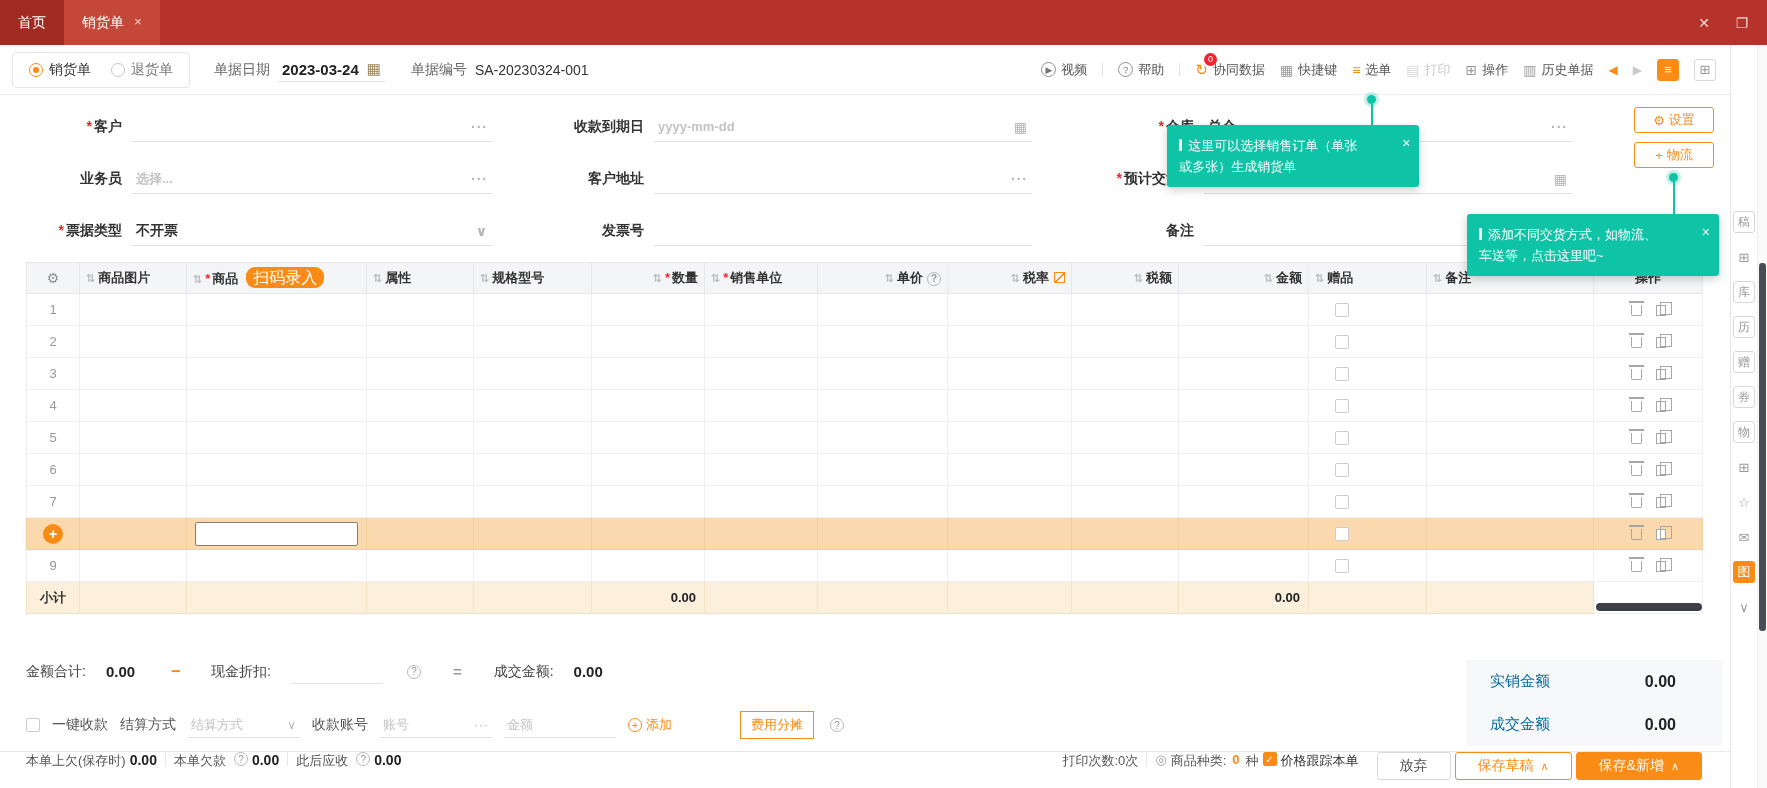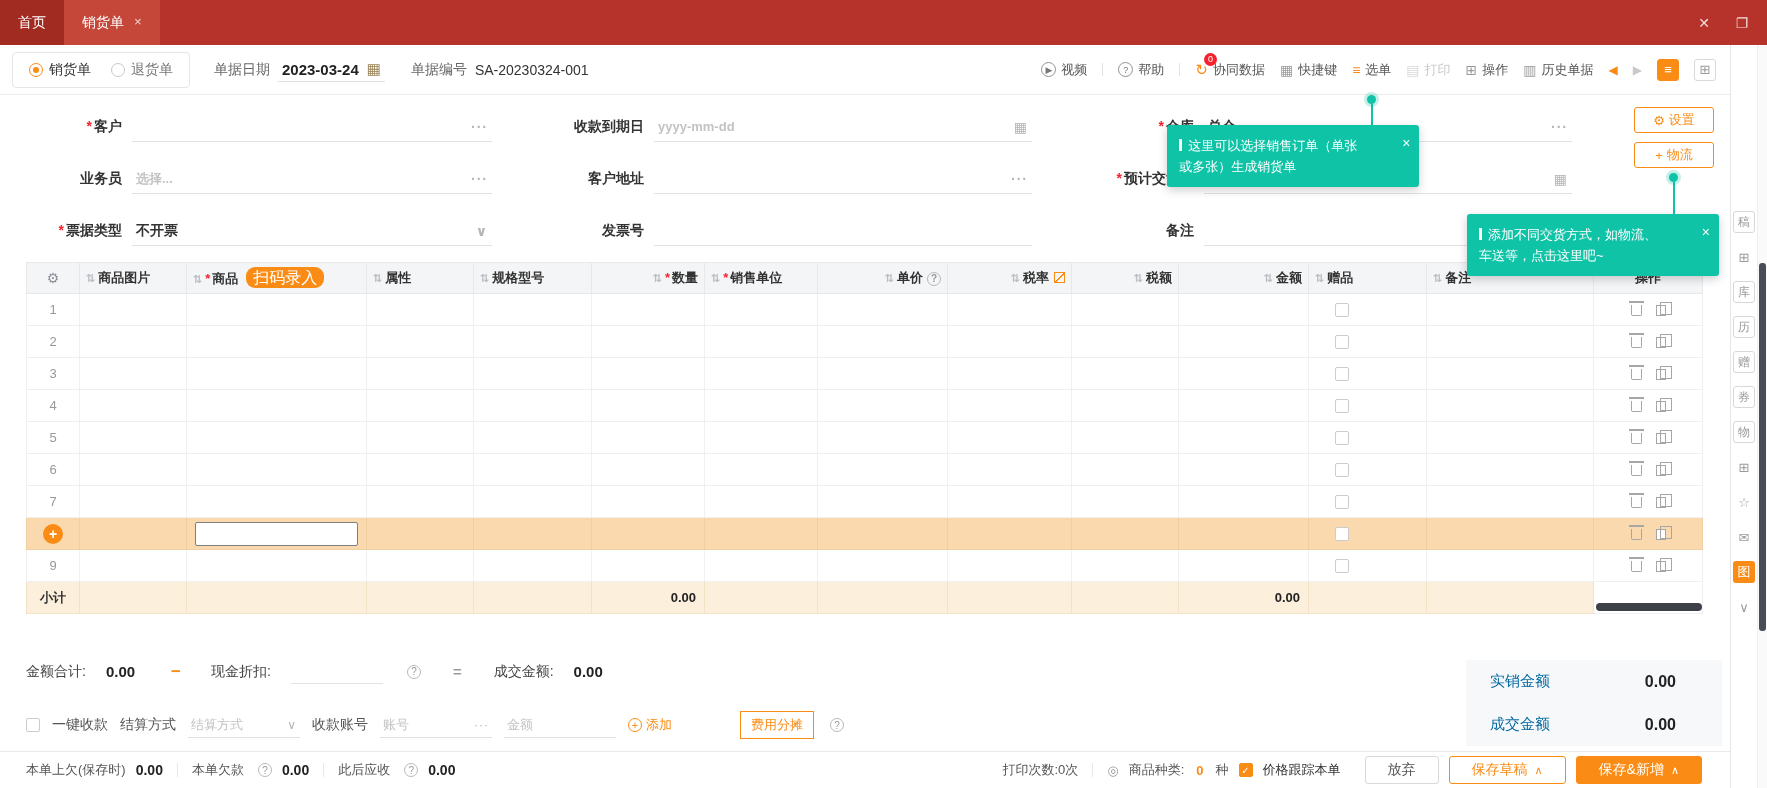--- a/index.html
+++ b/index.html
@@ -118,21 +118,21 @@
   .dinput { width:92px; border-bottom:1px solid #e2e2e2; height:24px; display:inline-block; cursor:text; }
 
   .paymentline { height:52px; display:flex; align-items:center; padding:0 26px; gap:12px; font-size:14px; color:#555; }
   .select-ctrl { width:112px; border-bottom:1px solid #e2e2e2; height:26px; display:inline-flex; align-items:center; padding:0 3px; cursor:pointer; }
   .select-ctrl .ph { color:#c3c3c3; font-size:13px; }
   .select-ctrl .suffix { margin-left:auto; color:#b5b5b5; font-size:12px; letter-spacing:1px; }
   .addlink { display:inline-flex; align-items:center; gap:4px; color:#fa8c16; cursor:pointer; font-size:13px; }
   .plusc { width:14px; height:14px; border:1px solid #fa8c16; border-radius:50%; color:#fa8c16; font-size:11px; line-height:12px; text-align:center; }
   .fee-btn { margin-left:56px; border:1px solid #fa8c16; color:#fa8c16; background:#fff; border-radius:0; font-size:13px; padding:4px 10px; cursor:pointer; }
 
-  .footerbar { height:37px; border-top:1px solid #e9e9e9; display:flex; align-items:center; padding:0 28px 0 26px; gap:10px; font-size:13px; color:#555; background:#fff; position:relative; z-index:10; }
+  .footerbar { height:37px; border-top:1px solid #e9e9e9; display:flex; padding:0 28px 0 26px; gap:4px; font-size:13px; color:#555; background:#fff; position:relative; z-index:10; }
   .fval { font-weight:bold; color:#222; font-size:14px; }
   .fdiv { width:1px; height:14px; background:#e8e8e8; margin:0 4px; }
   .spacer { flex:1; }
   .fmeta { color:#555; }
   .fmeta.dark { color:#333; }
   .kindval { color:#fa8c16; font-weight:bold; margin:0 2px; }
   .info-icon { color:#9a9a9a; font-size:13px; }
   .btn { height:28px; border-radius:3px; font-size:14px; display:inline-flex; align-items:center; justify-content:center; padding:0 22px; gap:7px; cursor:pointer; }
   .btn.plain { background:#fff; border:1px solid #d9d9d9; color:#555; margin-left:14px; }
   .btn.ghost { background:#fff; border:1px solid #fa8c16; color:#fa8c16; }

